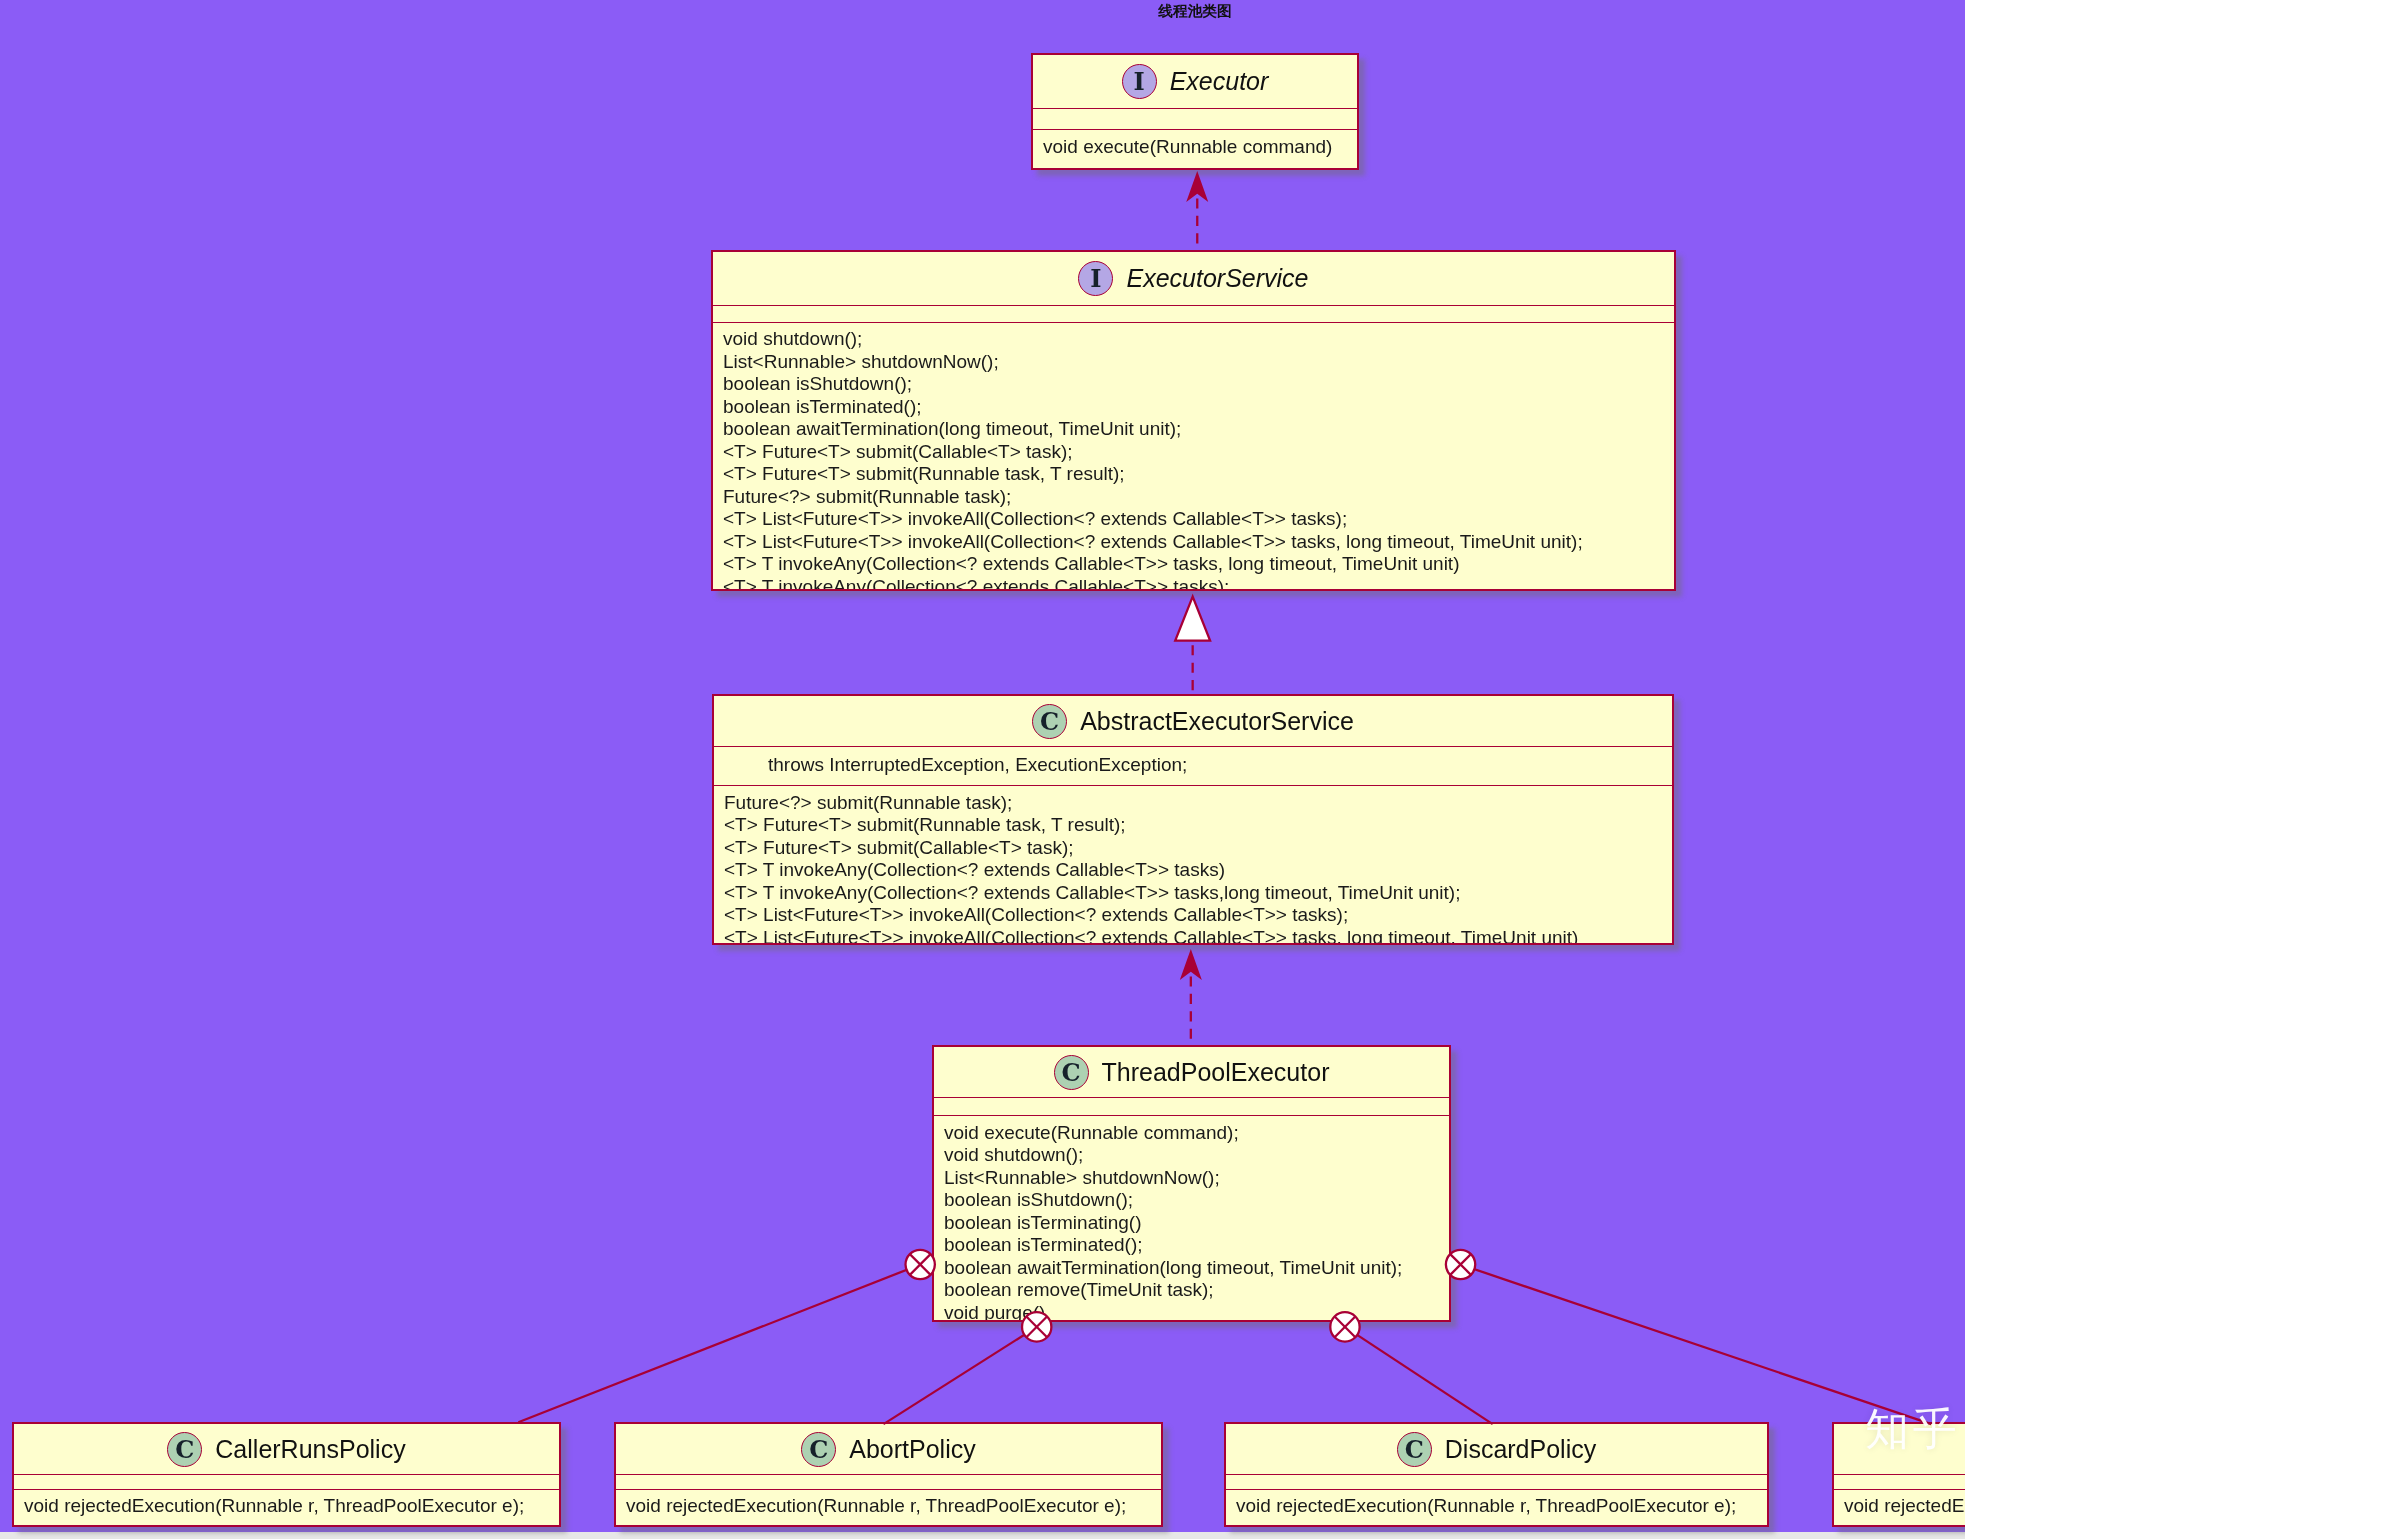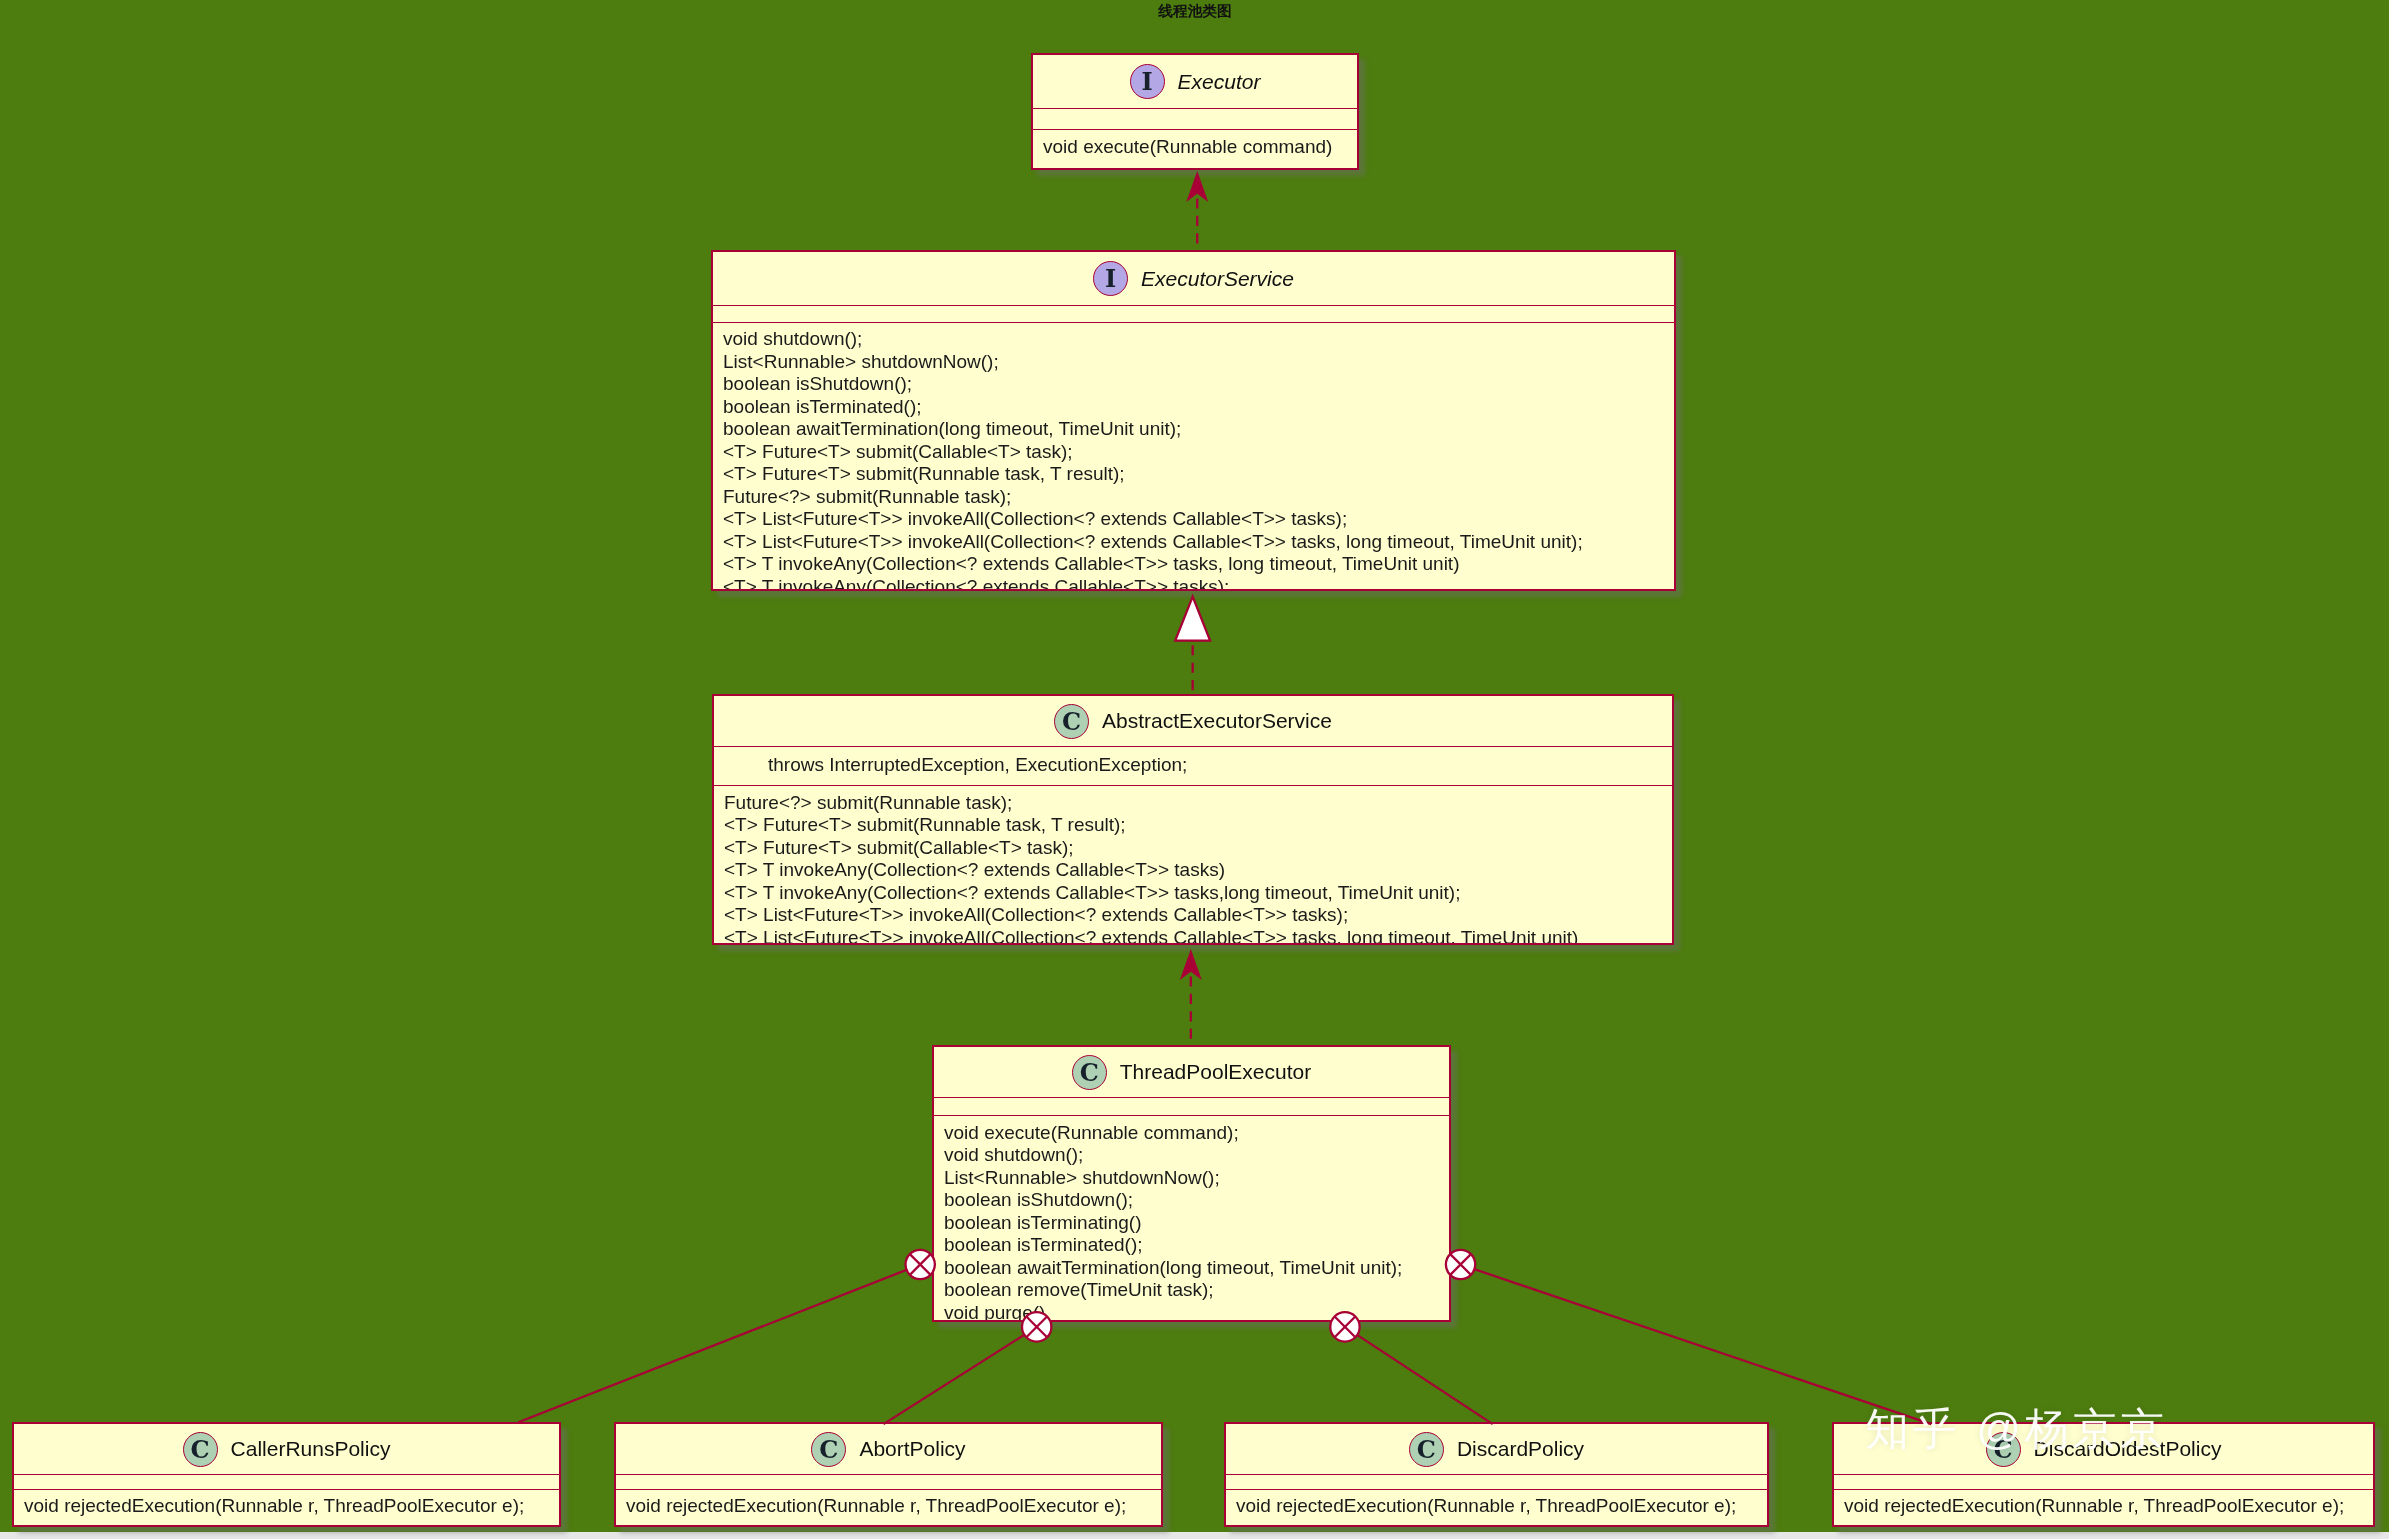--- a/index.html
+++ b/index.html
@@ -1,28 +1,28 @@
 <!DOCTYPE html>
 <html style="font-size:14.7px"><head>
 <meta charset="utf-8">
 <style>
   html,body{margin:0;padding:0;background:#ffffff;}
-  .stage{position:relative;width:2389px;height:1540px;background:#4d7c0f;overflow:hidden;
+  .stage{position:relative;width:1965px;height:1540px;background:#8b5cf6;overflow:hidden;
          font-family:"Liberation Sans", sans-serif;}
   .diagram-title{position:absolute;left:1195px;top:1.8px;transform:translateX(-50%);
 ем         font-size:30px;font-weight:600;color:#111;white-space:nowrap;}
   .uml-box{position:absolute;background:#FEFECE;border:2.8px solid #A80036;box-sizing:border-box;
            display:flex;flex-direction:column;box-shadow:6.4px 6.4px 4.6px rgba(110,110,110,0.45);z-index:2;}
   .uml-header{display:flex;align-items:center;justify-content:center;gap:13px;flex:0 0 auto;}
   .icon-circle{width:35px;height:35px;border-radius:50%;border:1.8px solid #A80036;
                display:flex;align-items:center;justify-content:center;
                font-family:"DejaVu Serif", serif;font-weight:bold;font-size:24px;color:#16212b;box-sizing:border-box;}
   .ico-i{background:#B4A7E5;}
   .ico-c{background:#ADD1B2;}
-  .uml-name{font-size:21px;color:#111;white-space:nowrap;}
+  .uml-name{font-size:25px;color:#111;white-space:nowrap;}
   .it{font-style:italic;}
   .sec{border-top:1.8px solid #A80036;box-sizing:border-box;padding-left:44px;}
   .sec-fields{flex:0 0 auto;}
   .sec-methods{flex:1 1 auto;padding:5.5px 5.5px 0 10px;overflow:hidden;}
   .m{font-size:19px;line-height:22.5px;white-space:nowrap;color:#1a1a1a;}
   .fld{font-size:19px;line-height:22px;white-space:nowrap;color:#1a1a1a;padding:7.3px 5.5px 0 10px;}
   .connector-layer{position:absolute;left:0;top:0;z-index:5;pointer-events:none;}
   .watermark{position:absolute;left:1865px;top:1400px;z-index:6;font-size:44px;font-weight:400;
              color:rgba(255,255,255,0.95);white-space:nowrap;letter-spacing:3.7px;
              text-shadow:0 0 7.3px rgba(0,0,0,0.10);}

